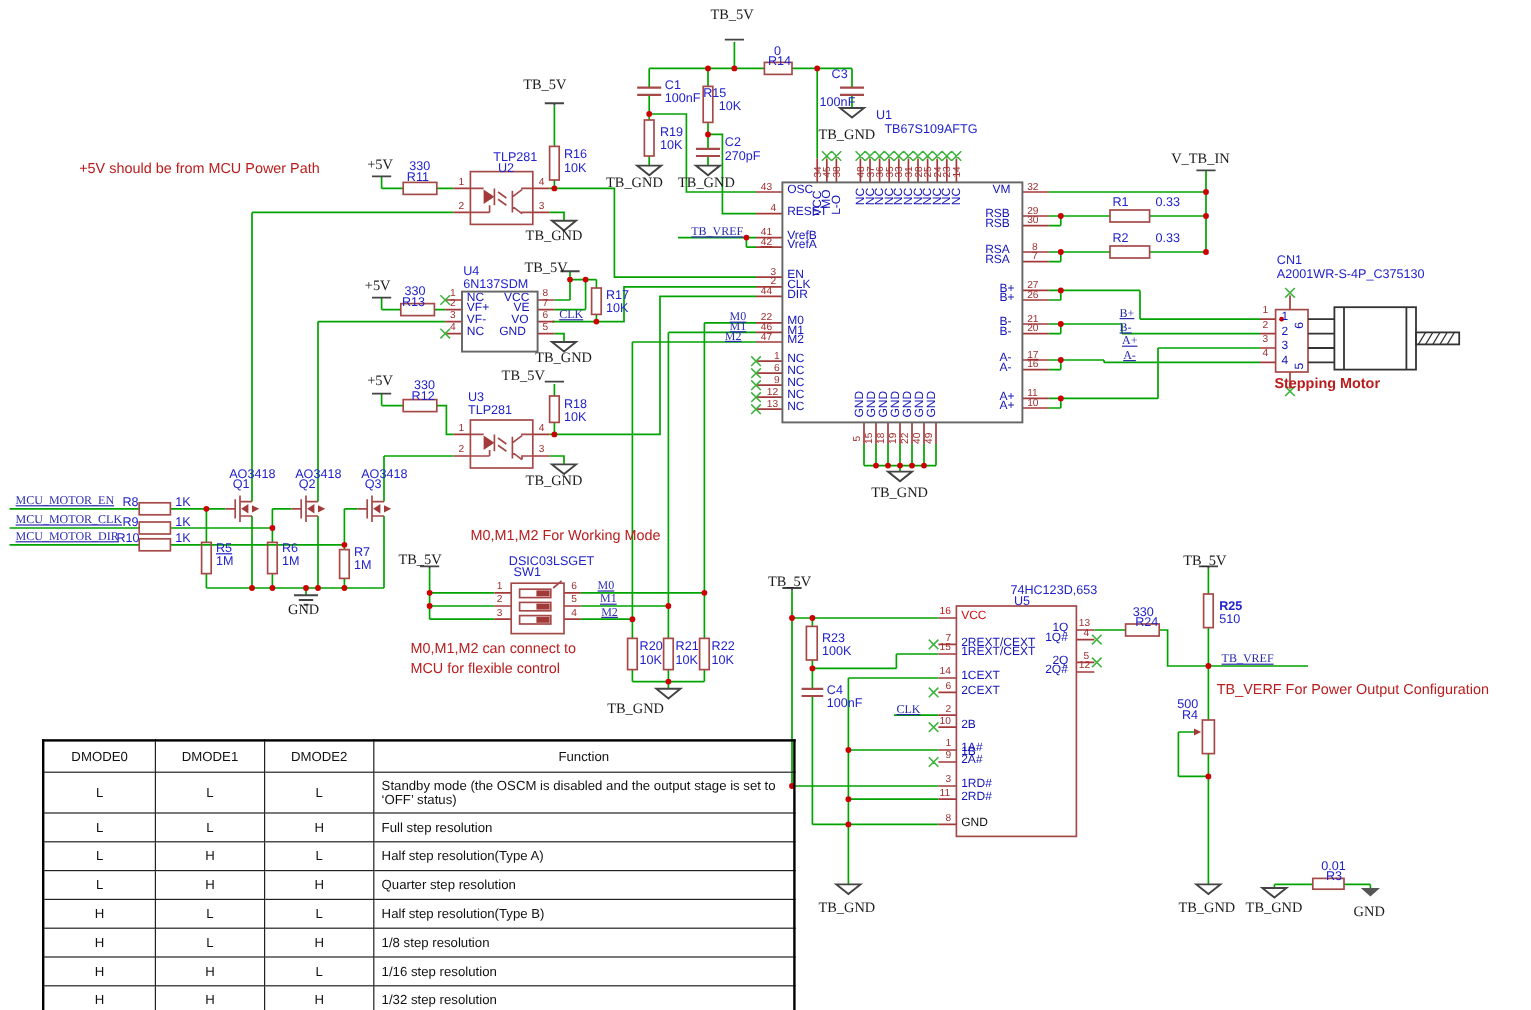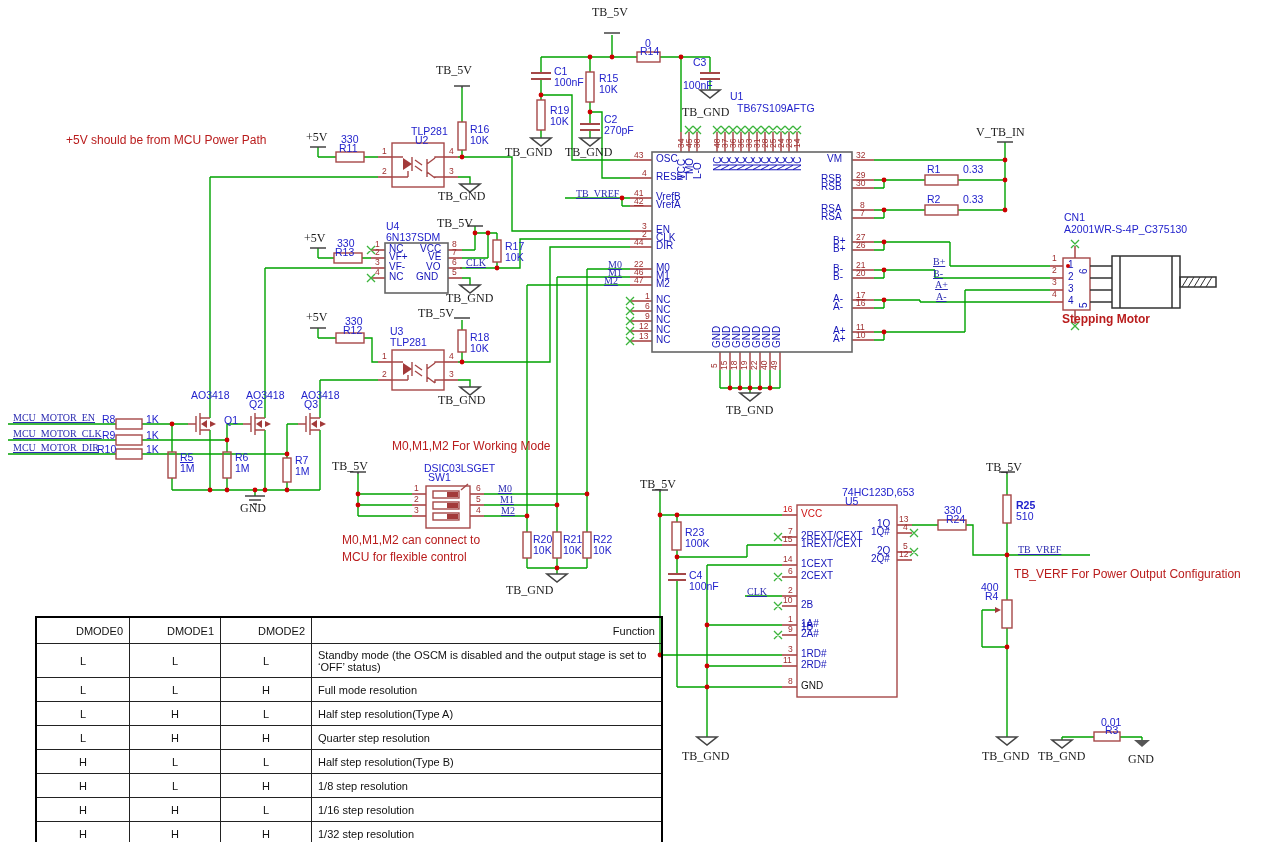--- a/index.html
+++ b/index.html
@@ -15,21 +15,21 @@
   .pin{font-size:10px;color:#1414b8;}
   .pinr{color:#cc1111;}
   .pinb{color:#111111;}
   .note{font-size:12px;color:#b91c1c;}
   .noteb{font-weight:bold;}
   .r{transform:rotate(-90deg);transform-origin:0 0;}
   
   #dmode-table{position:absolute;left:35px;top:616px;width:573px;border-collapse:collapse;
                border:2px solid #000;font-size:11px;color:#111;table-layout:fixed;}
   #dmode-table th,#dmode-table td{border:1px solid #222;padding:2px 6px;}
-  #dmode-table th{font-weight:normal;text-align:right;height:21px;}
+  #dmode-table th{font-weight:normal;text-align:center;height:21px;}
   #dmode-table td.mode{text-align:center;}
   #dmode-table td.func{text-align:left;}
   #dmode-table tr.tall td{height:29px;}
   #dmode-table tr.std td{height:19px;}
 </style>
 </head>
 <body>
 
 <div id="canvas">
 
@@ -206,21 +206,21 @@
       <span class="lbl pwr" style="left: 640px; top: 478px;">TB_5V</span>
       <span class="lbl pwr" style="left: 682px; top: 750px;">TB_GND</span>
       <span class="lbl pwr" style="left: 986px; top: 461px;">TB_5V</span>
       <span class="lbl pwr" style="left: 982px; top: 750px;">TB_GND</span>
       <span class="lbl pwr" style="left: 1038px; top: 750px;">TB_GND</span>
       <span class="lbl pwr" style="left: 1128px; top: 753px;">GND</span>
       <span class="lbl ref" style="left: 645px; top: 38px;">0</span>
       <span class="lbl ref" style="left: 640px; top: 46px;">R14</span>
       <span class="lbl ref" style="left: 554px; top: 66px;">C1</span>
       <span class="lbl ref" style="left: 554px; top: 77px;">100nF</span>
-      <span class="lbl ref" style="left: 599px; top: 73px;">R15</span>
+      <span class="lbl ref" style="left: 586px; top: 73px;">R15</span>
       <span class="lbl ref" style="left: 599px; top: 84px;">10K</span>
       <span class="lbl ref" style="left: 550px; top: 105px;">R19</span>
       <span class="lbl ref" style="left: 550px; top: 116px;">10K</span>
       <span class="lbl ref" style="left: 604px; top: 114px;">C2</span>
       <span class="lbl ref" style="left: 604px; top: 125px;">270pF</span>
       <span class="lbl ref" style="left: 693px; top: 57px;">C3</span>
       <span class="lbl ref" style="left: 683px; top: 80px;">100nF</span>
       <span class="lbl ref" style="left: 730px; top: 91px;">U1</span>
       <span class="lbl ref" style="left: 737px; top: 103px;">TB67S109AFTG</span>
       <span class="lbl ref" style="left: 341px; top: 134px;">330</span>
@@ -235,21 +235,21 @@
       <span class="lbl ref" style="left: 335px; top: 247px;">R13</span>
       <span class="lbl ref" style="left: 505px; top: 241px;">R17</span>
       <span class="lbl ref" style="left: 505px; top: 252px;">10K</span>
       <span class="lbl ref" style="left: 345px; top: 316px;">330</span>
       <span class="lbl ref" style="left: 343px; top: 325px;">R12</span>
       <span class="lbl ref" style="left: 390px; top: 326px;">U3</span>
       <span class="lbl ref" style="left: 390px; top: 337px;">TLP281</span>
       <span class="lbl ref" style="left: 470px; top: 332px;">R18</span>
       <span class="lbl ref" style="left: 470px; top: 343px;">10K</span>
       <span class="lbl ref" style="left: 191px; top: 390px;">AO3418</span>
-      <span class="lbl ref" style="left: 194px; top: 415px; margin-left: 30px;">Q1</span>
+      <span class="lbl ref" style="left: 194px; top: 399px;">Q1</span>
       <span class="lbl ref" style="left: 246px; top: 390px;">AO3418</span>
       <span class="lbl ref" style="left: 249px; top: 399px;">Q2</span>
       <span class="lbl ref" style="left: 301px; top: 390px;">AO3418</span>
       <span class="lbl ref" style="left: 304px; top: 399px;">Q3</span>
       <span class="lbl ref" style="left: 102px; top: 414px;">R8</span>
       <span class="lbl ref" style="left: 146px; top: 414px;">1K</span>
       <span class="lbl ref" style="left: 102px; top: 430px;">R9</span>
       <span class="lbl ref" style="left: 146px; top: 430px;">1K</span>
       <span class="lbl ref" style="left: 97px; top: 444px;">R10</span>
       <span class="lbl ref" style="left: 146px; top: 444px;">1K</span>
@@ -276,21 +276,21 @@
       <span class="lbl ref" style="left: 842px; top: 487px;">74HC123D,653</span>
       <span class="lbl ref" style="left: 845px; top: 496px;">U5</span>
       <span class="lbl ref" style="left: 685px; top: 527px;">R23</span>
       <span class="lbl ref" style="left: 685px; top: 538px;">100K</span>
       <span class="lbl ref" style="left: 689px; top: 570px;">C4</span>
       <span class="lbl ref" style="left: 689px; top: 581px;">100nF</span>
       <span class="lbl ref" style="left: 944px; top: 505px;">330</span>
       <span class="lbl ref" style="left: 946px; top: 514px;">R24</span>
       <span class="lbl ref" style="left: 1016px; top: 500px; font-weight: bold;">R25</span>
       <span class="lbl ref" style="left: 1016px; top: 511px;">510</span>
-      <span class="lbl ref" style="left: 981px; top: 582px;">400</span>
+      <span class="lbl ref" style="left: 981px; top: 582px;">500</span>
       <span class="lbl ref" style="left: 985px; top: 591px;">R4</span>
       <span class="lbl ref" style="left: 1101px; top: 717px;">0.01</span>
       <span class="lbl ref" style="left: 1105px; top: 725px;">R3</span>
       <span class="lbl net" style="left: 13px; top: 413px;">MCU_MOTOR_EN</span>
       <span class="lbl net" style="left: 13px; top: 429px;">MCU_MOTOR_CLK</span>
       <span class="lbl net" style="left: 13px; top: 443px;">MCU_MOTOR_DIR</span>
       <span class="lbl net" style="left: 576px; top: 189px;">TB_VREF</span>
       <span class="lbl net" style="left: 466px; top: 258px;">CLK</span>
       <span class="lbl net" style="left: 608px; top: 260px;">M0</span>
       <span class="lbl net" style="left: 608px; top: 268px;">M1</span>
@@ -495,21 +495,21 @@
         <tr class="tall">
           <td class="mode">L</td>
           <td class="mode">L</td>
           <td class="mode">L</td>
           <td class="func">Standby mode (the OSCM is disabled and the output stage is set to ‘OFF’ status)</td>
         </tr>
         <tr class="std">
           <td class="mode">L</td>
           <td class="mode">L</td>
           <td class="mode">H</td>
-          <td class="func">Full mode resolution</td>
+          <td class="func">Full step resolution</td>
         </tr>
         <tr class="std">
           <td class="mode">L</td>
           <td class="mode">H</td>
           <td class="mode">L</td>
           <td class="func">Half step resolution(Type A)</td>
         </tr>
         <tr class="std">
           <td class="mode">L</td>
           <td class="mode">H</td>

